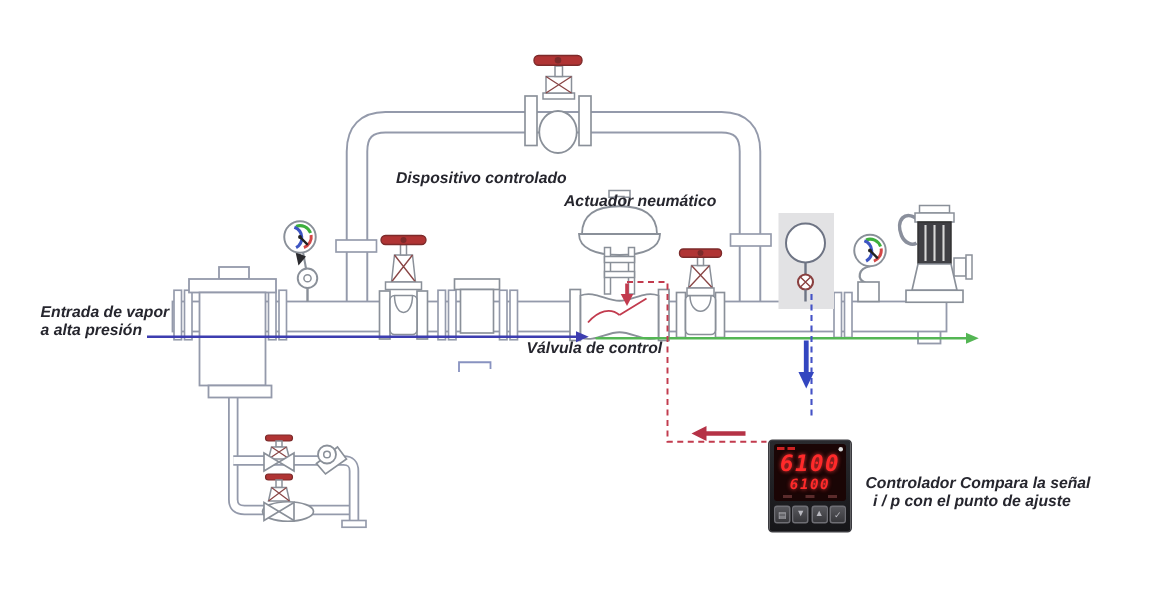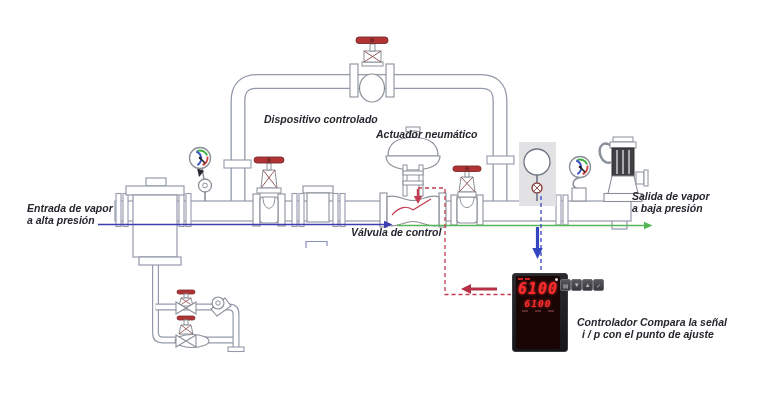--- a/index.html
+++ b/index.html
@@ -3,23 +3,23 @@
 <meta charset="utf-8">
 <style>
   html,body{margin:0;padding:0;}
   body{width:768px;height:406px;background:#ffffff;position:relative;overflow:hidden;
        font-family:"Liberation Sans",sans-serif;}
   .stage{position:absolute;inset:0;width:768px;height:406px;}
   svg{position:absolute;left:0;top:0;}
   .lbl{position:absolute;font:italic bold 10.5px/1.12 "Liberation Sans",sans-serif;
        color:#26262e;white-space:nowrap;z-index:5;}
   
-  .controller{position:absolute;left:512px;top:273px;width:56px;height:79px;
+  .controller{position:absolute;left:512px;top:293px;width:56px;height:62px;
       background:linear-gradient(#2a2a2e,#161619);border:1px solid #3a3a3f;border-radius:3px;
-      box-sizing:border-box;padding:2px 3px;z-index:6;display:flex;flex-direction:row;}
+      box-sizing:border-box;padding:2px 3px;z-index:6;display:flex;flex-direction:column;}
   .ctrl-display{background:#1a0505;border-radius:2px;padding:1px 2px 2px 2px;flex:0 0 auto;}
   .ctrl-leds{display:flex;align-items:center;gap:2px;height:4px;}
   .led-red{width:5px;height:2.5px;background:#c22;display:inline-block;}
   .led-dot{width:3px;height:3px;border-radius:50%;background:#ddd;margin-left:auto;display:inline-block;}
   .seg{font-family:"DejaVu Sans Mono",monospace;font-weight:bold;font-style:italic;
        color:#ff2a2a;text-shadow:0 0 3px rgba(255,60,60,.9);text-align:center;line-height:1;}
   .seg.pv{font-size:15px;letter-spacing:1px;margin-top:1px;}
   .seg.sv{font-size:9.5px;letter-spacing:1px;margin-top:2px;}
   .ctrl-ticks{display:flex;justify-content:space-around;margin-top:1px;}
   .ctrl-ticks i{width:6px;height:2px;background:#5a2b2b;}
@@ -230,24 +230,20 @@
   <path d="M306,248 V241.5 H327 V246" fill="none" stroke="#8892c0" stroke-width="1.2"></path>
 </svg>
 
 <div class="lbl" style="left:27px;top:203px">
   <div>Entrada de vapor</div>
   <div>a alta presión</div>
 </div>
 <div class="lbl" style="left:264px;top:114px">Dispositivo controlado</div>
 <div class="lbl" style="left:376px;top:129px">Actuador neumático</div>
 <div class="lbl" style="left:512px;top:111px">
-</div>
-<div class="lbl" style="left:632px;top:191px">
-  <div>Salida de vapor</div>
-  <div>a baja presión</div>
 </div>
 <div class="lbl" style="left:351px;top:227px">Válvula de control</div>
 <div class="lbl" style="left:577px;top:317px">
   <div>Controlador Compara la señal</div>
   <div style="padding-left:5px">i / p con el punto de ajuste</div>
 </div>
 
 <div class="controller">
   <div class="ctrl-display">
     <div class="ctrl-leds">

